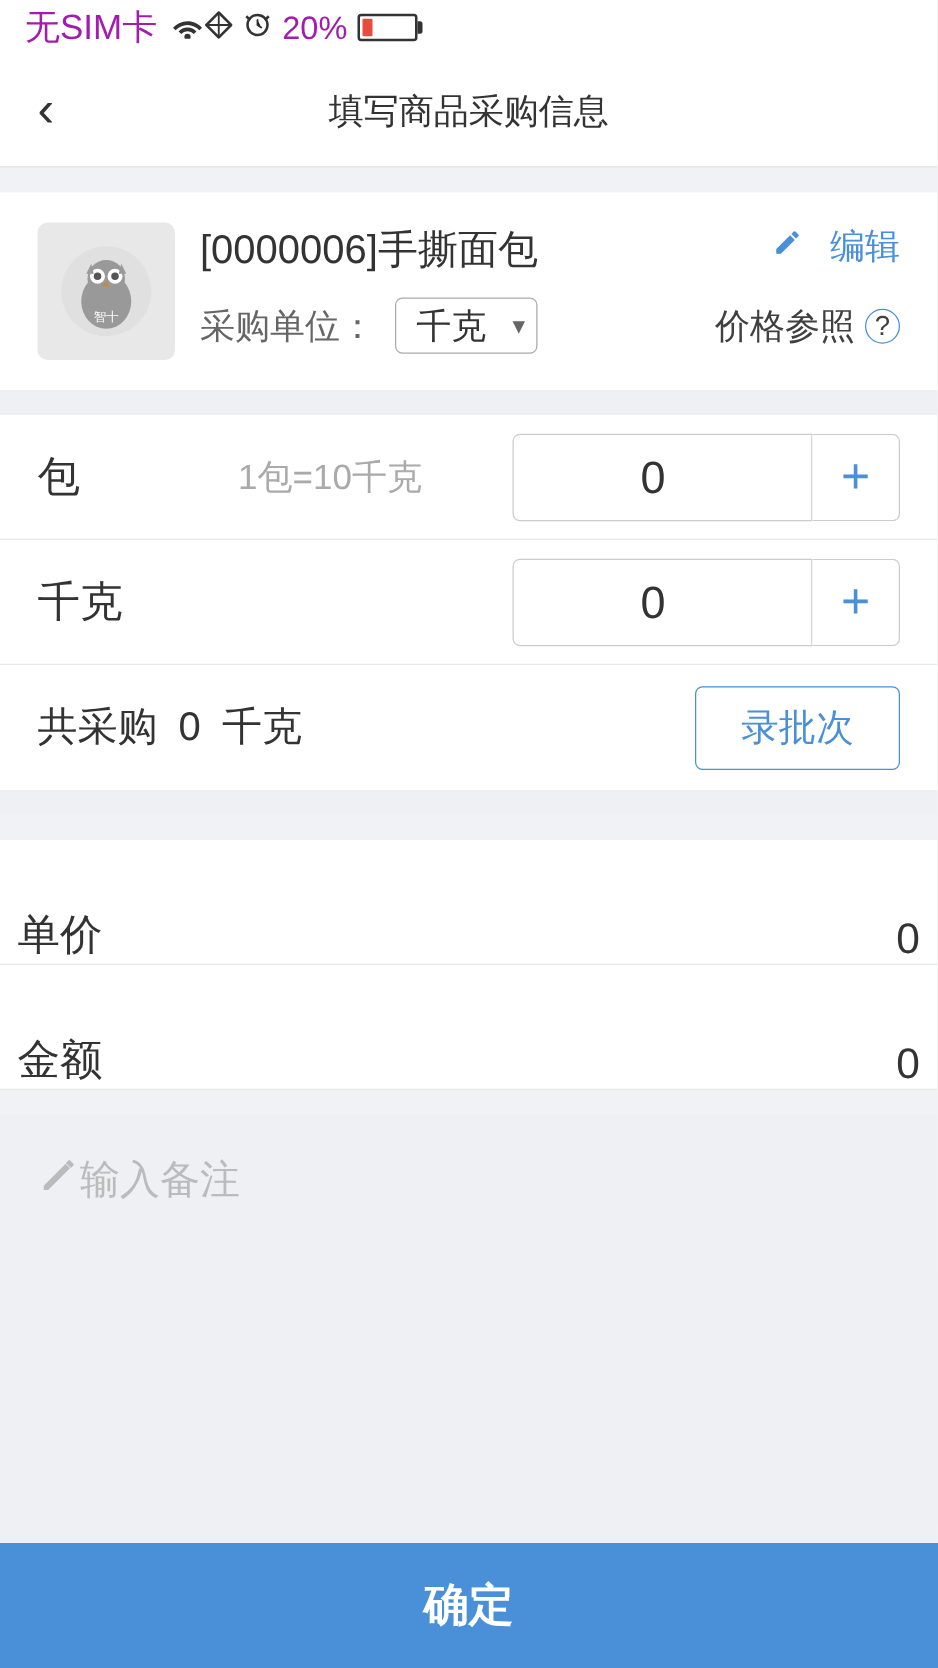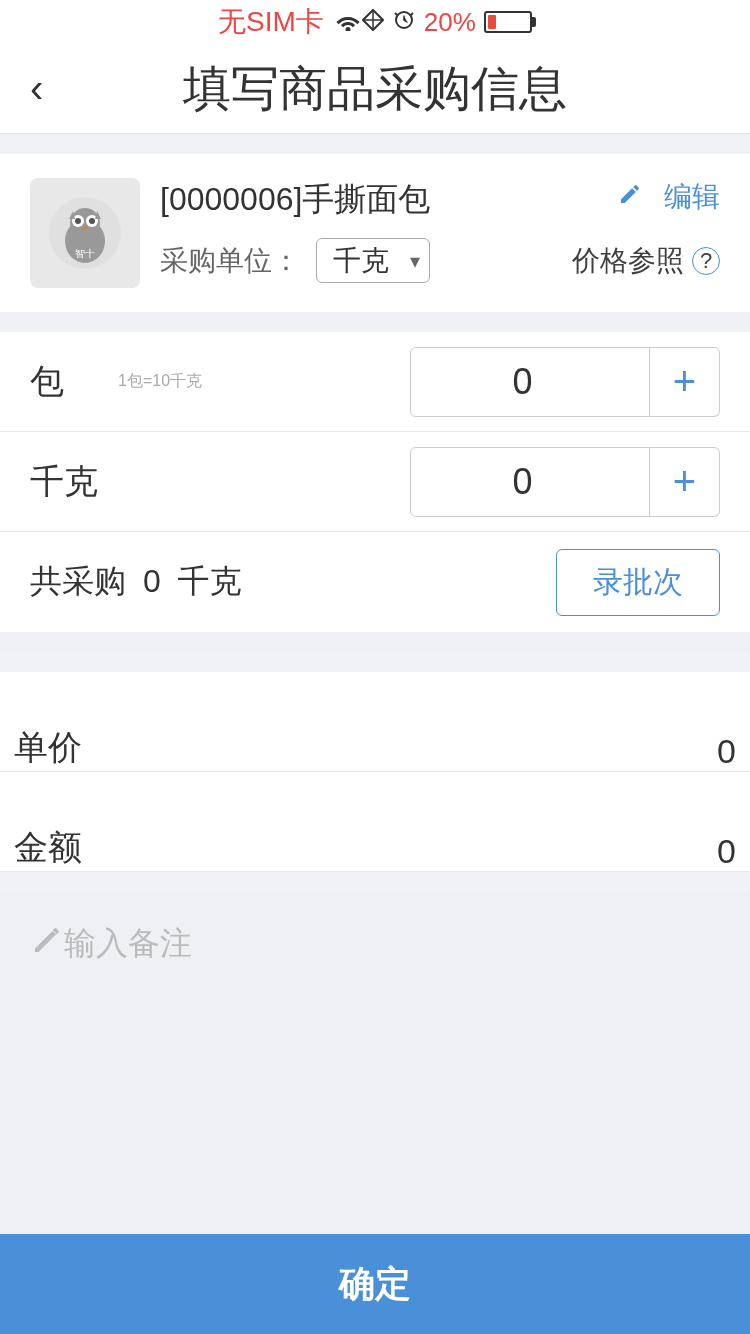--- a/index.html
+++ b/index.html
@@ -13,24 +13,24 @@
       color: #333;
     }
 
     
     .status-bar {
       width: 750px;
       height: 44px;
       background: #fff;
       display: flex;
       align-items: center;
-      justify-content: center;
+      justify-content: flex-start;
       padding: 0 20px;
       font-size: 28px;
-      color: #ef4444;
+      color: #a21caf;
     }
     .status-left { display: flex; align-items: center; gap: 10px; }
     .status-center { font-size: 30px; font-weight: 500; }
     .status-right { display: flex; align-items: center; gap: 8px; font-size: 26px; }
     .battery-icon {
       width: 48px; height: 22px; border: 2px solid #333; border-radius: 3px;
       position: relative; display: inline-flex; align-items: center; padding: 2px;
     }
     .battery-icon::after {
       content: ''; position: absolute; right: -6px; top: 50%; transform: translateY(-50%);
@@ -52,21 +52,21 @@
       border-bottom: 1px solid #e0e0e0;
     }
     .nav-back {
       position: absolute;
       left: 30px;
       font-size: 40px;
       color: #333;
       cursor: pointer;
     }
     .nav-title {
-      font-size: 48px;
+      font-size: 28px;
       font-weight: 500;
       color: #333;
     }
 
     
     .product-card {
       background: #fff;
       margin-top: 20px;
       padding: 24px 30px;
       display: flex;
@@ -158,24 +158,25 @@
       padding: 0 30px;
       height: 100px;
       border-bottom: 1px solid #e8e8e8;
     }
     .input-row-label {
       font-size: 34px;
       color: #333;
       min-width: 80px;
     }
     .input-row-sublabel {
-      font-size: 16px;
+      font-size: 28px;
       color: #aaa;
       margin-left: 8px;
       flex: 1;
+      text-align: center;
     }
     .input-row-right {
       display: flex;
       align-items: center;
       gap: 0;
       margin-left: auto;
     }
     .qty-input {
       width: 240px;
       height: 70px;

